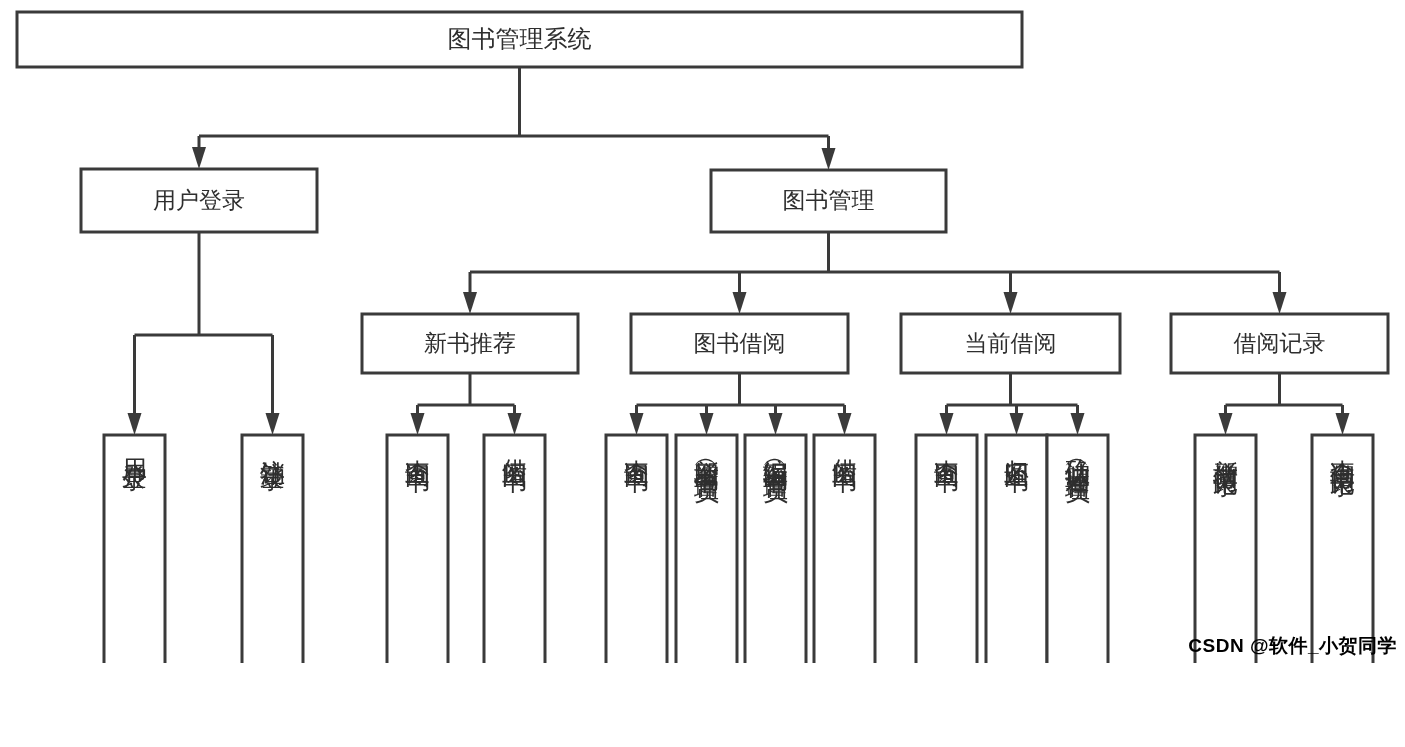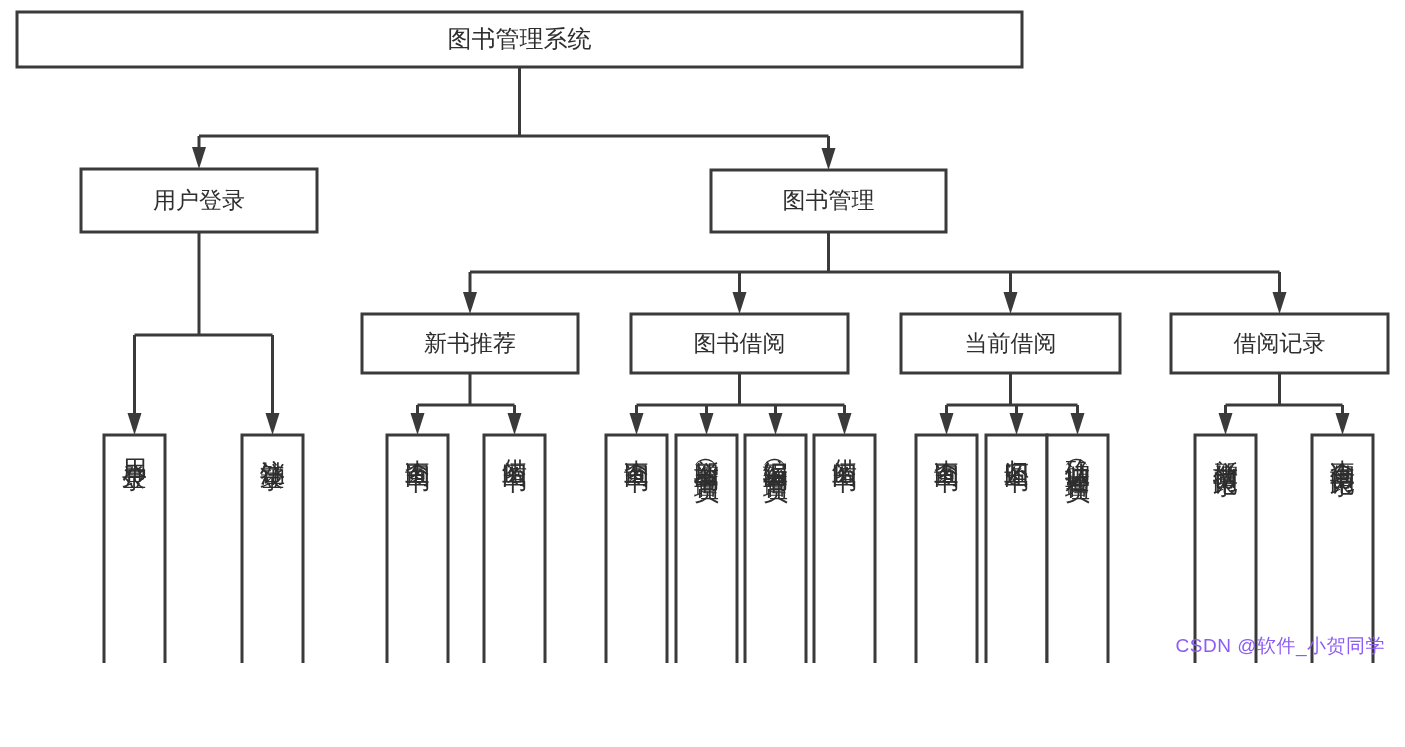--- a/index.html
+++ b/index.html
@@ -63,27 +63,28 @@
     text-orientation: upright;
     font-family: "Liberation Sans", "DejaVu Sans", sans-serif;
     font-size: 25px;
     line-height: 1;
     letter-spacing: 3px;
     color: #2e2e2e;
     white-space: nowrap;
   }
   .watermark {
     position: absolute;
-    right: 20px;
+    right: 8px;
     bottom: 4px;
     font-family: "Liberation Sans", "DejaVu Sans", sans-serif;
     font-size: 19px;
-    color: #8b5cf6;
+    color: #000000;
     letter-spacing: 0.5px;
     white-space: nowrap;
+    font-weight: bold;
   }
 </style>
 </head>
 <body>
 
 <div id="diagram-root">
 
   <svg class="diagram-canvas" viewBox="0 0 1405 747">
     <g id="connectors">
         <line x1="519.5" y1="67" x2="519.5" y2="136" class="connector"></line>

